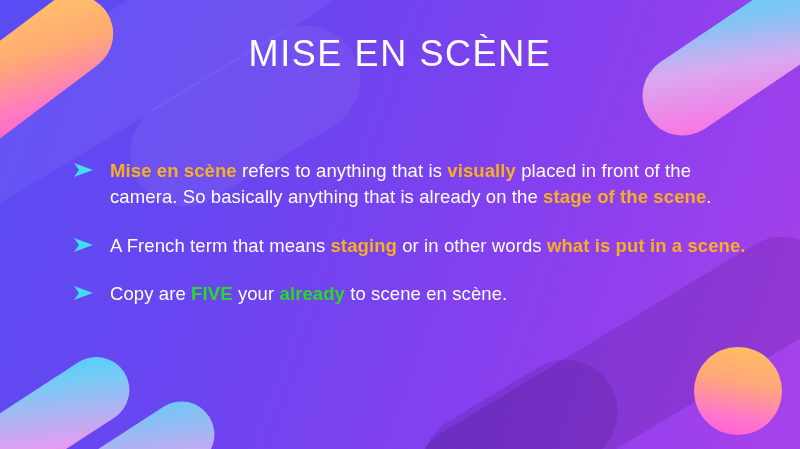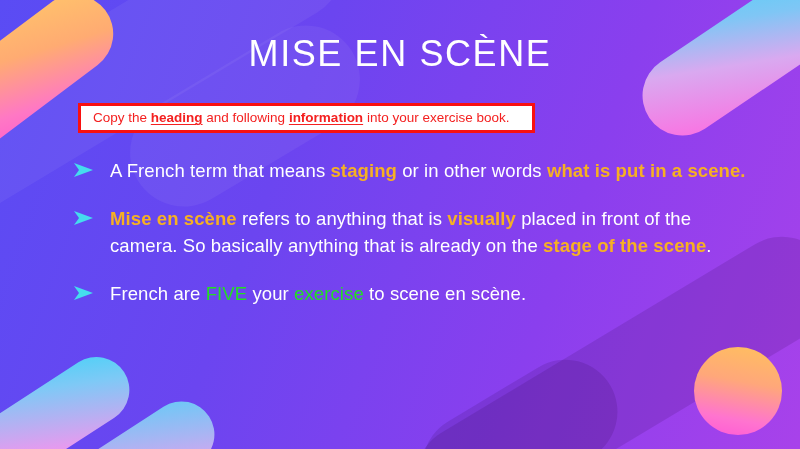--- a/index.html
+++ b/index.html
@@ -154,71 +154,66 @@
 
   .bullet-text {
     flex:1 1 auto;
     color:#ffffff;
     font-size:18.5px;
     font-weight:400;
     line-height:1.42;
     letter-spacing:0.1px;
   }
   .bullet-text .gold { color:#f6b023; font-weight:700; }
-  .bullet-text .green { color:#24dd24; font-weight:400; }
+  .bullet-text .green { color:#24dd24; font-weight:700; }
 </style>
 </head>
 <body>
 
 <div class="slide">
 
   <div class="deco wave-light"></div>
   <div class="deco wave-light2"></div>
   <div class="deco wave-dark"></div>
   <div class="deco wave-dark2"></div>
   <div class="deco cap-tl"></div>
   <div class="deco cap-tr"></div>
   <div class="deco cap-bl1"></div>
   <div class="deco cap-bl2"></div>
   <div class="deco circ-br"></div>
 
   <div class="content">
 
     <h1 class="title">MISE EN SCÈNE</h1>
 
-    <div class="notice-box">
-      <div class="notice-text">
-        <span>Copy the </span><b>heading</b><span> and following </span><b>information</b><span> into your exercise book.</span>
+
+    <div class="bullets">
+
+      <div class="bullet-row">
+        <span class="arrow-icon">
+          <svg width="19" height="14" viewBox="0 0 19 14" xmlns="http://www.w3.org/2000/svg">
+            <path d="M0 0 L19 7 L0 14 L5 7 Z" fill="#45dcee"></path>
+          </svg>
+        </span>
+        <div class="bullet-text"><span class="gold">Mise en scène</span><span> refers to anything that is </span><span class="gold">visually</span><span> placed in front of the camera. So basically anything that is already on the </span><span class="gold">stage of the scene</span><span>.</span></div>
       </div>
-    </div>
-
-    <div class="bullets">
 
       <div class="bullet-row">
         <span class="arrow-icon">
           <svg width="19" height="14" viewBox="0 0 19 14" xmlns="http://www.w3.org/2000/svg">
             <path d="M0 0 L19 7 L0 14 L5 7 Z" fill="#45dcee"></path>
           </svg>
         </span>
         <div class="bullet-text"><span>A French term that means </span><span class="gold">staging</span><span> or in other words </span><span class="gold">what is put in a scene.</span></div>
       </div>
 
       <div class="bullet-row">
         <span class="arrow-icon">
           <svg width="19" height="14" viewBox="0 0 19 14" xmlns="http://www.w3.org/2000/svg">
             <path d="M0 0 L19 7 L0 14 L5 7 Z" fill="#45dcee"></path>
           </svg>
         </span>
-        <div class="bullet-text"><span class="gold">Mise en scène</span><span> refers to anything that is </span><span class="gold">visually</span><span> placed in front of the camera. So basically anything that is already on the </span><span class="gold">stage of the scene</span><span>.</span></div>
-      </div>
-
-      <div class="bullet-row">
-        <span class="arrow-icon">
-          <svg width="19" height="14" viewBox="0 0 19 14" xmlns="http://www.w3.org/2000/svg">
-            <path d="M0 0 L19 7 L0 14 L5 7 Z" fill="#45dcee"></path>
-          </svg>
-        </span>
-        <div class="bullet-text"><span>French are </span><span class="green">FIVE</span><span> your </span><span class="green">exercise</span><span> to scene en scène.</span></div>
+        <div class="bullet-text"><span>Copy are </span><span class="green">FIVE</span><span> your </span><span class="green">already</span><span> to scene en scène.</span></div>
       </div>
 
     </div>
   </div>
 </div>
 
 </body></html>

